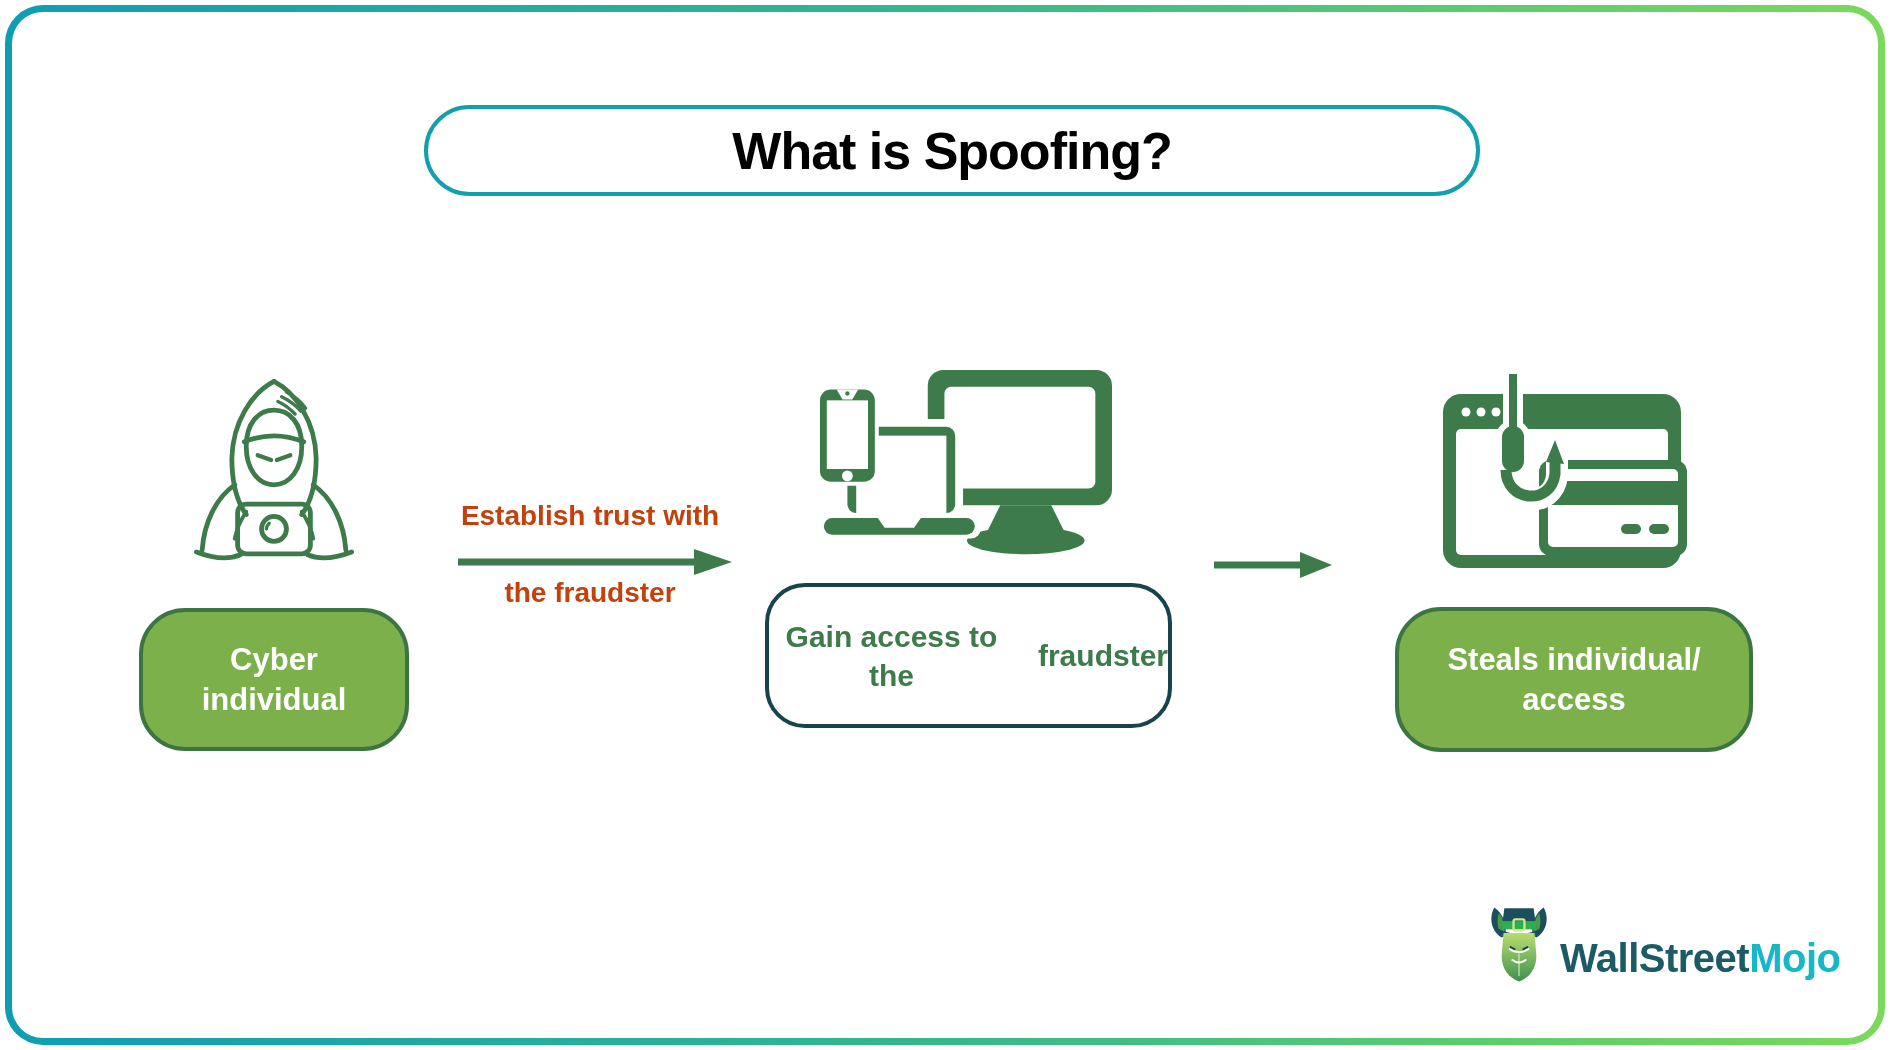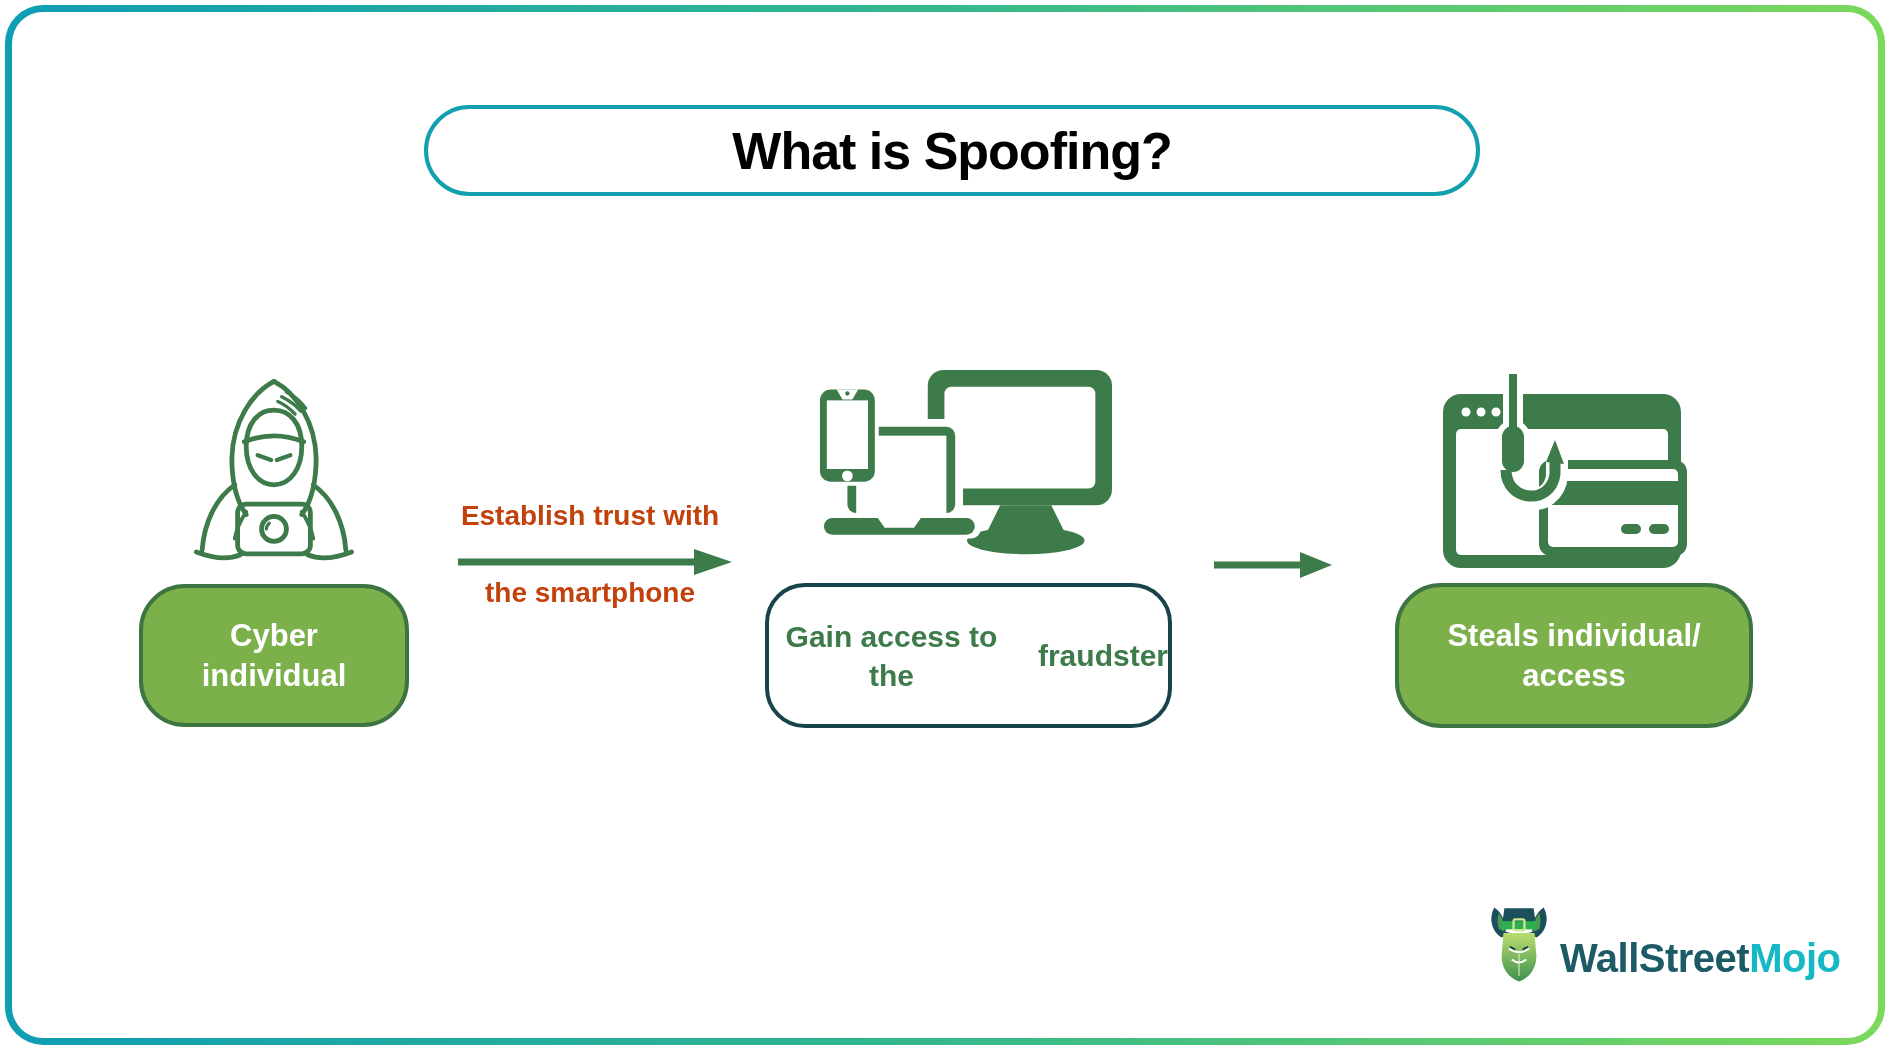--- a/index.html
+++ b/index.html
@@ -13,21 +13,21 @@
   .frame-inner{position:absolute;left:7px;top:7px;right:7px;bottom:7px;
     border-radius:31px;background:#fff;}
   
   .title-box{position:absolute;left:424px;top:105px;width:1056px;height:91px;
     border:4px solid #129fae;border-radius:48px;display:flex;align-items:center;justify-content:center;
     background:#fff;box-sizing:border-box;}
   .title-text{font-size:52px;font-weight:bold;color:#000;letter-spacing:-1px;}
   
   .pill{position:absolute;background:#7cb04a;border:4px solid #3c7442;border-radius:46px;
     display:flex;flex-direction:column;align-items:center;justify-content:center;
-    color:#fff;font-weight:bold;font-size:31px;line-height:40px;box-sizing:border-box;text-align:right;}
+    color:#fff;font-weight:bold;font-size:31px;line-height:40px;box-sizing:border-box;text-align:right;margin-top:24px;}
   .pill1{left:139px;top:584px;width:270px;height:143px;}
   .pill3{left:1395px;top:583px;width:358px;height:145px;}
   
   .center-box{position:absolute;left:765px;top:583px;width:407px;height:145px;
     border:4px solid #17444b;border-radius:40px;background:#fff;box-sizing:border-box;
     display:flex;flex-direction:row;align-items:center;justify-content:center;
     color:#3d7b4a;font-weight:bold;font-size:30px;line-height:39px;text-align:center;gap:24px;}
   
   .arrow-label{position:absolute;width:340px;text-align:center;color:#c2410c;
     font-weight:bold;font-size:28px;}
@@ -78,21 +78,21 @@
   <div class="pill pill1">
     <span>Cyber</span>
     <span>individual</span>
   </div>
 
   <div class="arrow-label al1">Establish trust with</div>
   <svg class="abs" style="left:456px;top:549px;" width="276" height="26" viewBox="0 0 276 26">
     <line x1="2" y1="13" x2="240" y2="13" stroke="#3d7b4a" stroke-width="7"></line>
     <polygon points="238,0 276,13 238,26" fill="#3d7b4a"></polygon>
   </svg>
-  <div class="arrow-label al2">the smartphone</div>
+  <div class="arrow-label al2">the fraudster</div>
 
   <svg class="abs" style="left:818px;top:370px;" width="294" height="196" viewBox="0 0 300 200">
     <g>
 
       <rect x="112" y="0" width="188" height="138" rx="16" fill="#3d7b4a"></rect>
       <rect x="129" y="17" width="154" height="104" rx="7" fill="#fff"></rect>
       <path d="M186,138 h52 l14,28 h-80 z" fill="#3d7b4a"></path>
       <ellipse cx="212" cy="174" rx="60" ry="14" fill="#3d7b4a"></ellipse>
 
       <rect x="22" y="50" width="126" height="102" rx="12" fill="#fff"></rect>

